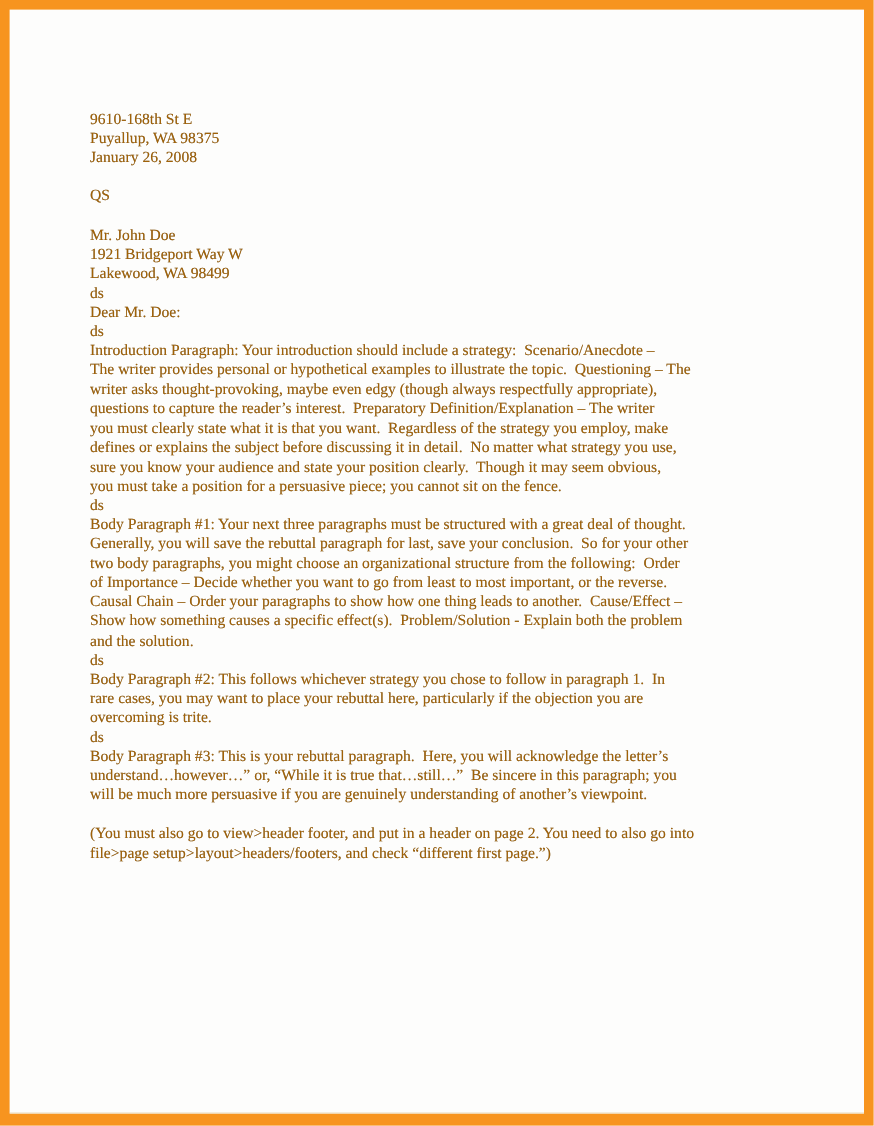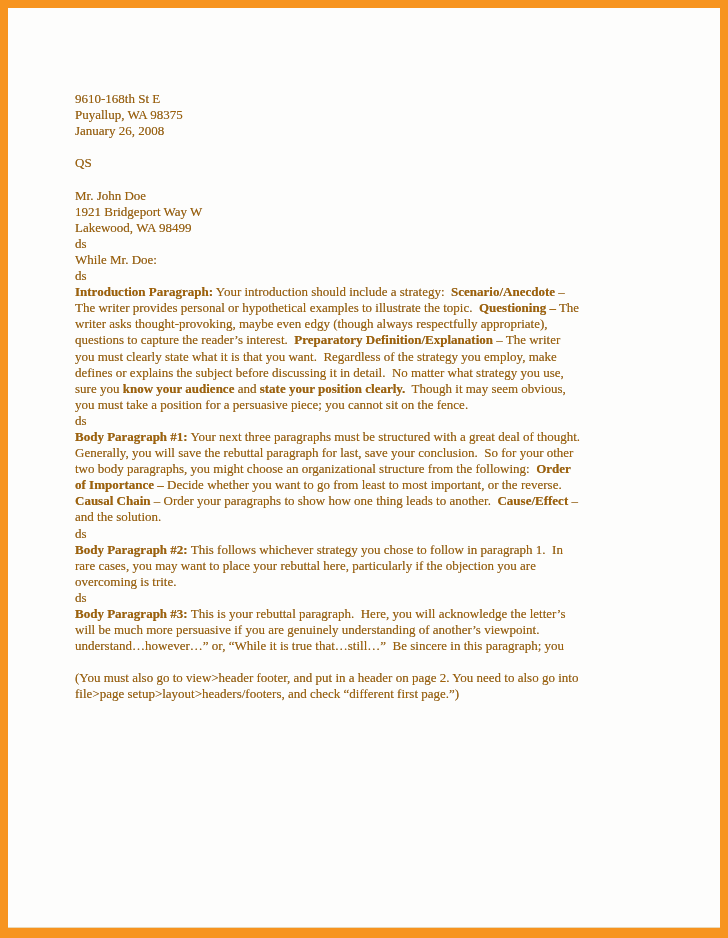--- a/index.html
+++ b/index.html
@@ -27,59 +27,60 @@
     width: 566px;
     font-size: 13px;
     line-height: 16.1px;
     color: #a16207;
     text-shadow: 0 0 0.5px rgba(30,30,30,0.45);
   }
   .line {
     white-space: pre;
     min-height: 16.1px;
   }
-  .line b { font-weight: bold; text-align: center; }
+  .line b { font-weight: normal; text-align: center; }
 </style>
 </head>
 <body>
 
 <div class="paper">
   <div class="letter-body">
       <div class="line"><span>9610-168th St E</span></div>
       <div class="line"><span>Puyallup, WA 98375</span></div>
       <div class="line"><span>January 26, 2008</span></div>
       <div class="line">&nbsp;</div>
       <div class="line"><span>QS</span></div>
       <div class="line">&nbsp;</div>
       <div class="line"><span>Mr. John Doe</span></div>
       <div class="line"><span>1921 Bridgeport Way W</span></div>
       <div class="line"><span>Lakewood, WA 98499</span></div>
       <div class="line"><span>ds</span></div>
-      <div class="line"><span>While Mr. Doe:</span></div>
+      <div class="line"><span>Dear Mr. Doe:</span></div>
       <div class="line"><span>ds</span></div>
       <div class="line"><b>Introduction Paragraph:</b><span> Your introduction should include a strategy:  </span><b>Scenario/Anecdote</b><span> –</span></div>
       <div class="line"><span>The writer provides personal or hypothetical examples to illustrate the topic.  </span><b>Questioning –</b><span> The</span></div>
       <div class="line"><span>writer asks thought-provoking, maybe even edgy (though always respectfully appropriate),</span></div>
       <div class="line"><span>questions to capture the reader’s interest.  </span><b>Preparatory Definition/Explanation</b><span> – The writer</span></div>
       <div class="line"><span>you must clearly state what it is that you want.  Regardless of the strategy you employ, make</span></div>
       <div class="line"><span>defines or explains the subject before discussing it in detail.  No matter what strategy you use,</span></div>
       <div class="line"><span>sure you </span><b>know your audience</b><span> and </span><b>state your position clearly.</b><span>  Though it may seem obvious,</span></div>
       <div class="line"><span>you must take a position for a persuasive piece; you cannot sit on the fence.</span></div>
       <div class="line"><span>ds</span></div>
       <div class="line"><b>Body Paragraph #1:</b><span> Your next three paragraphs must be structured with a great deal of thought.</span></div>
       <div class="line"><span>Generally, you will save the rebuttal paragraph for last, save your conclusion.  So for your other</span></div>
       <div class="line"><span>two body paragraphs, you might choose an organizational structure from the following:  </span><b>Order</b></div>
       <div class="line"><b>of Importance –</b><span> Decide whether you want to go from least to most important, or the reverse.</span></div>
       <div class="line"><b>Causal Chain</b><span> – Order your paragraphs to show how one thing leads to another.  </span><b>Cause/Effect</b><span> –</span></div>
+      <div class="line"><span>Show how something causes a specific effect(s).  </span><b>Problem/Solution</b><span> - Explain both the problem</span></div>
       <div class="line"><span>and the solution.</span></div>
       <div class="line"><span>ds</span></div>
       <div class="line"><b>Body Paragraph #2:</b><span> This follows whichever strategy you chose to follow in paragraph 1.  In</span></div>
       <div class="line"><span>rare cases, you may want to place your rebuttal here, particularly if the objection you are</span></div>
       <div class="line"><span>overcoming is trite.</span></div>
       <div class="line"><span>ds</span></div>
       <div class="line"><b>Body Paragraph #3:</b><span> This is your rebuttal paragraph.  Here, you will acknowledge the letter’s</span></div>
+      <div class="line"><span>understand…however…” or, “While it is true that…still…”  Be sincere in this paragraph; you</span></div>
       <div class="line"><span>will be much more persuasive if you are genuinely understanding of another’s viewpoint.</span></div>
-      <div class="line"><span>understand…however…” or, “While it is true that…still…”  Be sincere in this paragraph; you</span></div>
       <div class="line">&nbsp;</div>
       <div class="line"><span>(You must also go to view&gt;header footer, and put in a header on page 2. You need to also go into</span></div>
       <div class="line"><span>file&gt;page setup&gt;layout&gt;headers/footers, and check “different first page.”)</span></div>
     </div>
 </div>
 
 </body></html>

